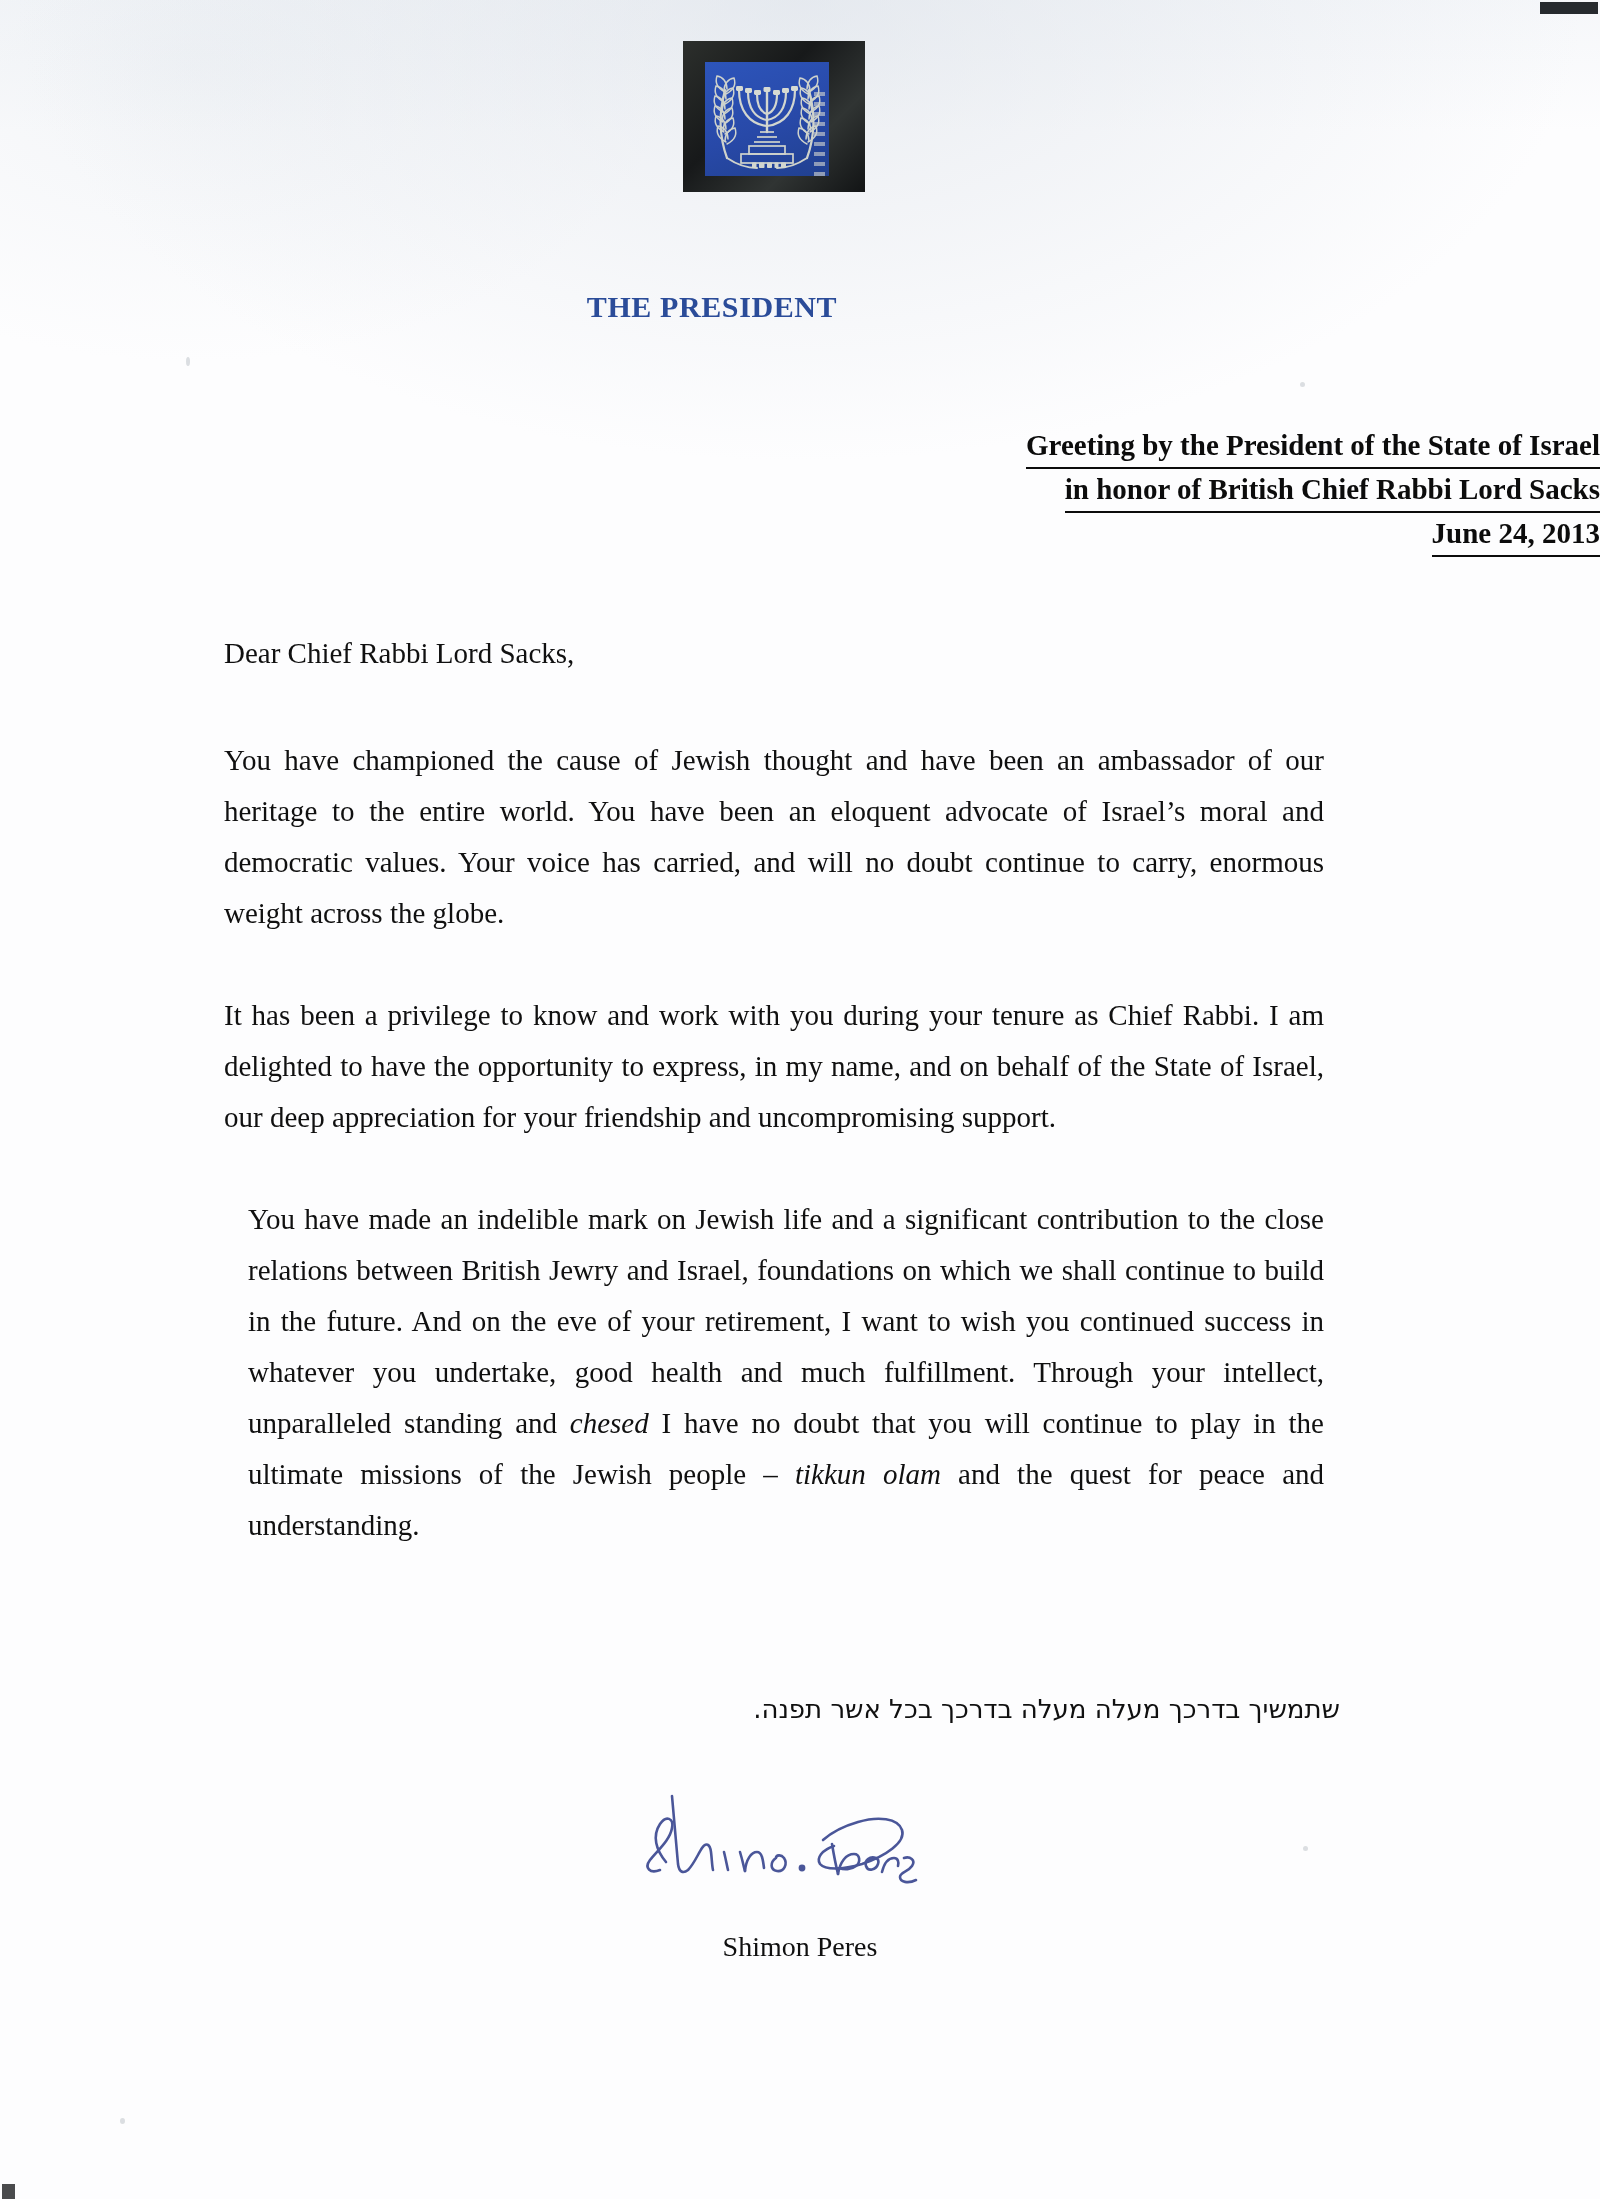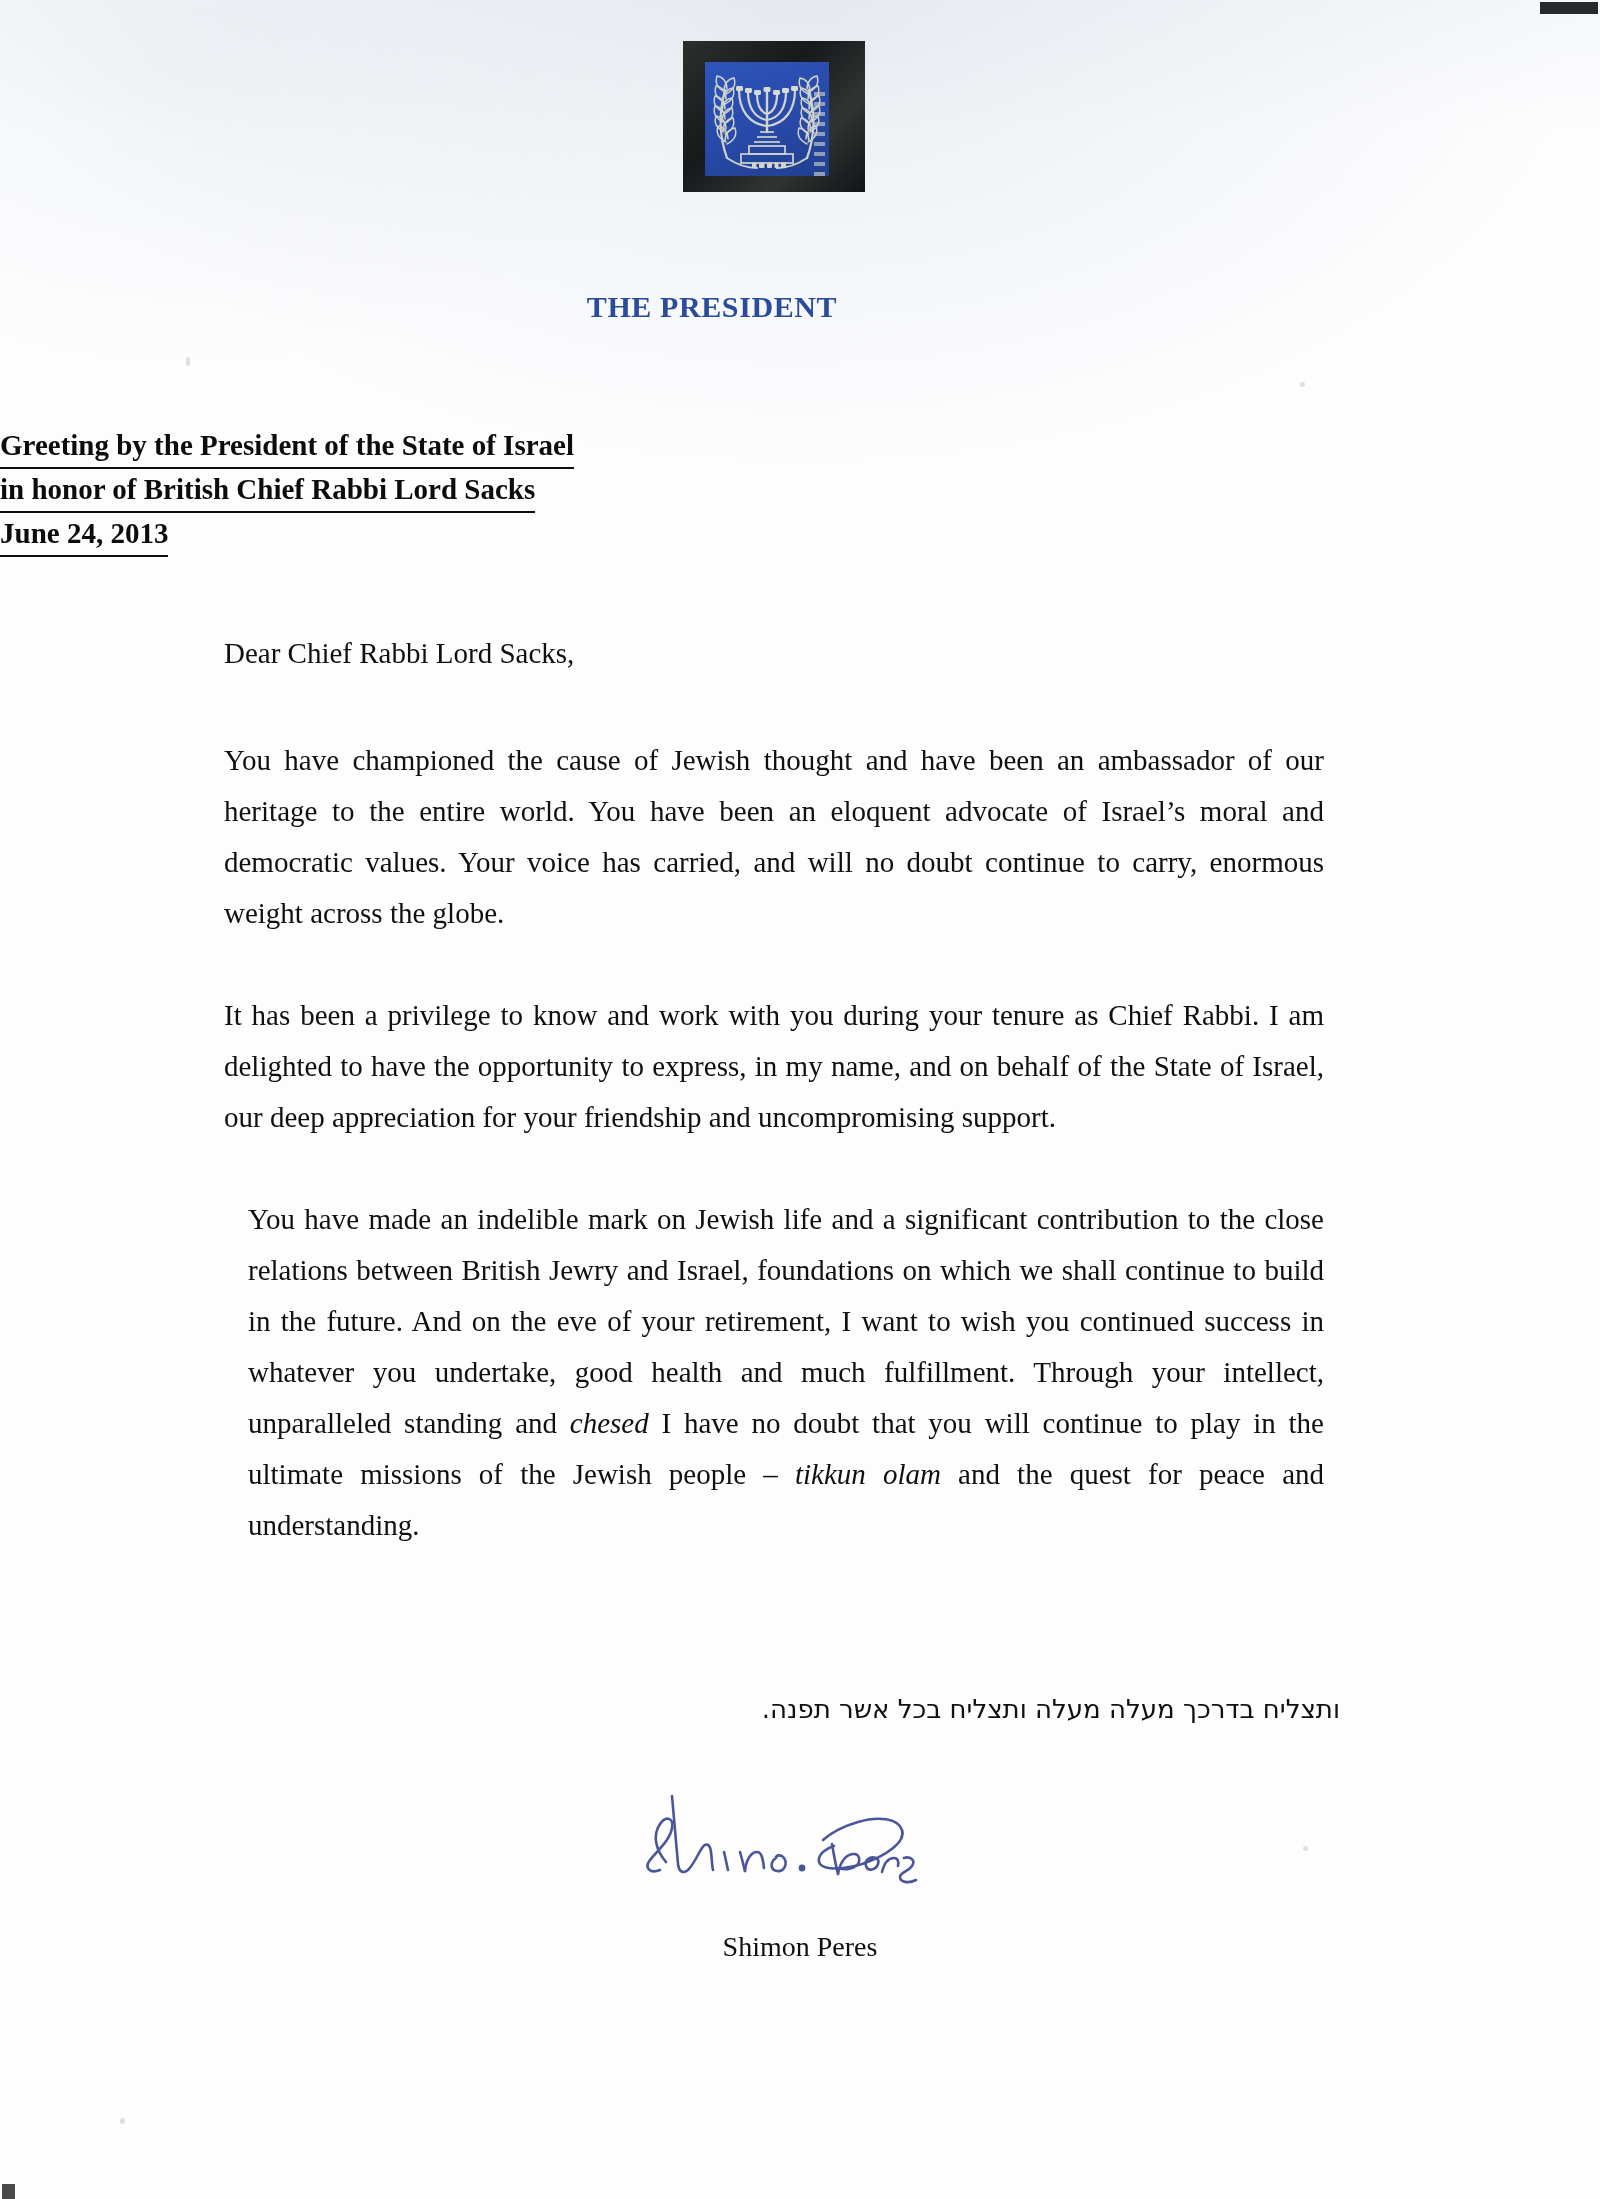--- a/index.html
+++ b/index.html
@@ -101,21 +101,21 @@
     font-weight: bold;
     letter-spacing: 0.6px;
   }
 
   
   .title-block {
     position: absolute;
     left: 0;
     top: 425px;
     width: 1600px;
-    text-align: left;
+    text-align: right;
     color: #0c0c0c;
     font-size: 29px;
     font-weight: bold;
     line-height: 41px;
   }
   .title-line { display: block; }
   .title-line span {
     display: inline-block;
     border-bottom: 2px solid #0c0c0c;
     padding-bottom: 1px;
@@ -279,21 +279,21 @@
     <div class="title-line"><span>June 24, 2013</span></div>
   </div>
 
   <div class="body-col">
     <p class="salutation">Dear Chief Rabbi Lord Sacks,</p>
     <p class="para"><span>You have championed the cause of Jewish thought and have been an ambassador of our heritage to the entire world. You have been an eloquent advocate of Israel’s moral and democratic values. Your voice has carried, and will no doubt continue to carry, enormous weight across the globe.</span></p>
     <p class="para"><span>It has been a privilege to know and work with you during your tenure as Chief Rabbi. I am delighted to have the opportunity to express, in my name, and on behalf of the State of Israel, our deep appreciation for your friendship and uncompromising support.</span></p>
     <p class="para"><span>You have made an indelible mark on Jewish life and a significant contribution to the close relations between British Jewry and Israel, foundations on which we shall continue to build in the future. And on the eve of your retirement, I want to wish you continued success in whatever you undertake, good health and much fulfillment. Through your intellect, unparalleled standing and </span><i>chesed</i><span> I have no doubt that you will continue to play in the ultimate missions of the Jewish people – </span><i>tikkun olam</i><span> and the quest for peace and understanding.</span></p>
   </div>
 
-  <div class="hebrew-line">ותצליח בדרכך מעלה מעלה ותצליח בכל אשר תפנה.</div>
+  <div class="hebrew-line">שתמשיך בדרכך מעלה מעלה בדרכך בכל אשר תפנה.</div>
 
   <div class="signature">
     <svg width="340" height="130" viewBox="0 0 340 130">
       <g fill="none" stroke="#4a5699" stroke-width="2.6" stroke-linecap="round" stroke-linejoin="round">
         <path d="M46 84 C36 72 32 58 40 46 C46 37 54 40 52 50 C50 62 38 72 30 82 C24 90 30 96 40 92"></path>
         <path d="M52 18 C54 40 56 62 58 86 C59 94 63 96 68 92 C74 86 78 76 82 70 C86 64 90 66 91 74 C92 82 92 88 93 92"></path>
         <path d="M104 74 C106 82 107 88 108 92"></path>
         <path d="M120 74 C123 84 124 90 125 93"></path>
         <path d="M125 93 C126 82 131 74 137 74 C142 74 143 82 144 90"></path>
         <path d="M156 80 C150 84 150 92 157 93 C164 94 168 86 164 80 C161 76 156 77 156 80"></path>

